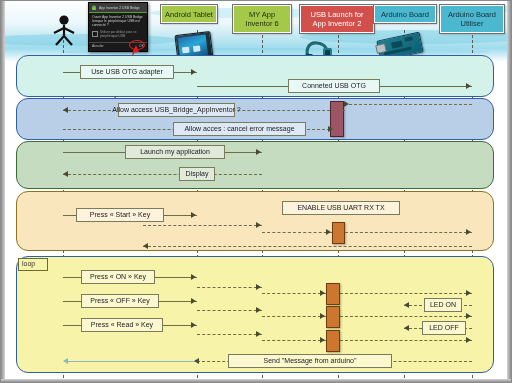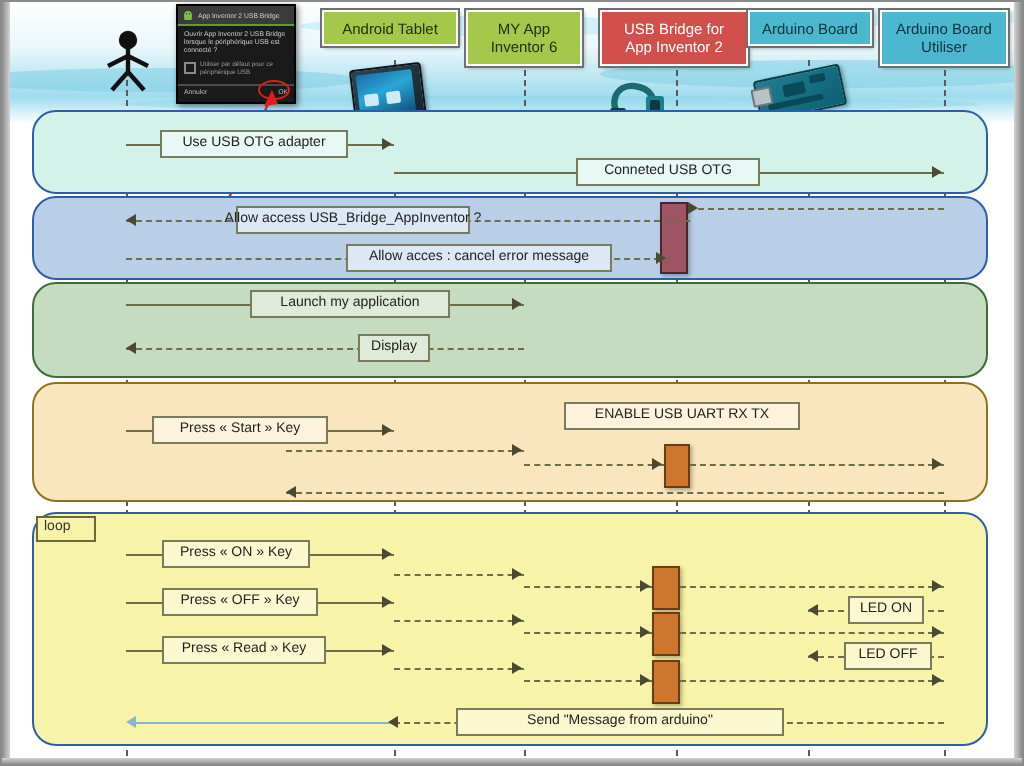--- a/index.html
+++ b/index.html
@@ -130,31 +130,31 @@
   <div class="wash-stroke2" style="left:360px;top:4px;width:170px;height:9px;"></div>
   <div class="wash-stroke" style="left:60px;top:48px;width:430px;height:8px;opacity:.35;"></div>
 
   <div class="lifeline" style="left:63px;top:30px;height:348px;"></div>
   <div class="lifeline" style="left:197px;top:30px;height:348px;"></div>
   <div class="lifeline" style="left:262px;top:30px;height:348px;"></div>
   <div class="lifeline" style="left:338px;top:30px;height:348px;"></div>
   <div class="lifeline" style="left:404px;top:30px;height:348px;"></div>
   <div class="lifeline" style="left:472px;top:30px;height:348px;"></div>
 
-  <div class="pbox green" style="left:161px;top:5px;width:68px;height:18px;">
+  <div class="pbox green" style="left:161px;top:5px;width:56px;height:18px;">
     <span>Android Tablet</span>
   </div>
 
   <div class="pbox green" style="left:233px;top:5px;width:58px;height:28px;flex-direction:column;">
     <span>MY App</span>
     <span>Inventor 6</span>
   </div>
 
   <div class="pbox red" style="left:300px;top:5px;width:74px;height:28px;flex-direction:column;">
-    <span>USB Bridge for</span>
+    <span>USB Launch for</span>
     <span>App Inventor  2</span>
   </div>
 
   <div class="pbox blue" style="left:374px;top:5px;width:62px;height:18px;">
     <span>Arduino Board</span>
   </div>
 
   <div class="pbox blue" style="left:440px;top:5px;width:64px;height:28px;flex-direction:column;">
     <span>Arduino Board</span>
     <span>Utiliser</span>

